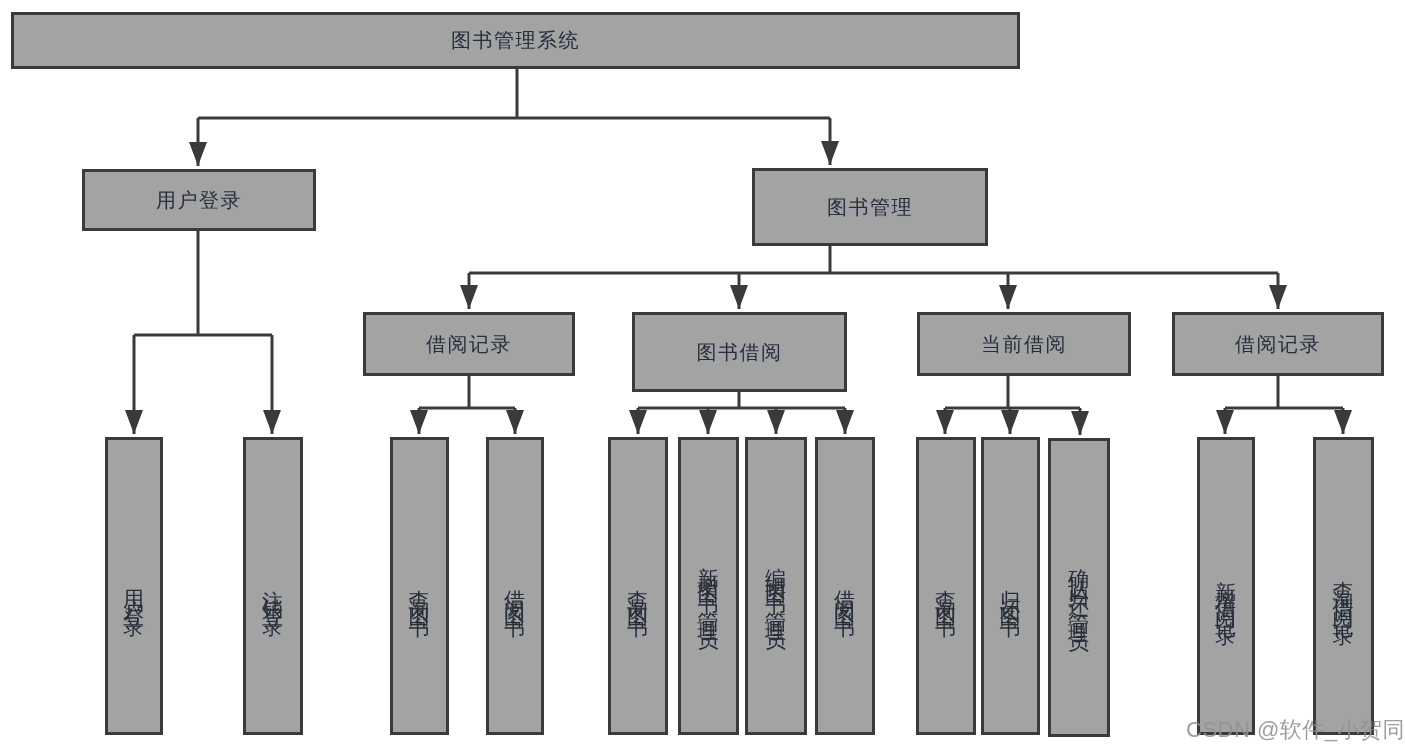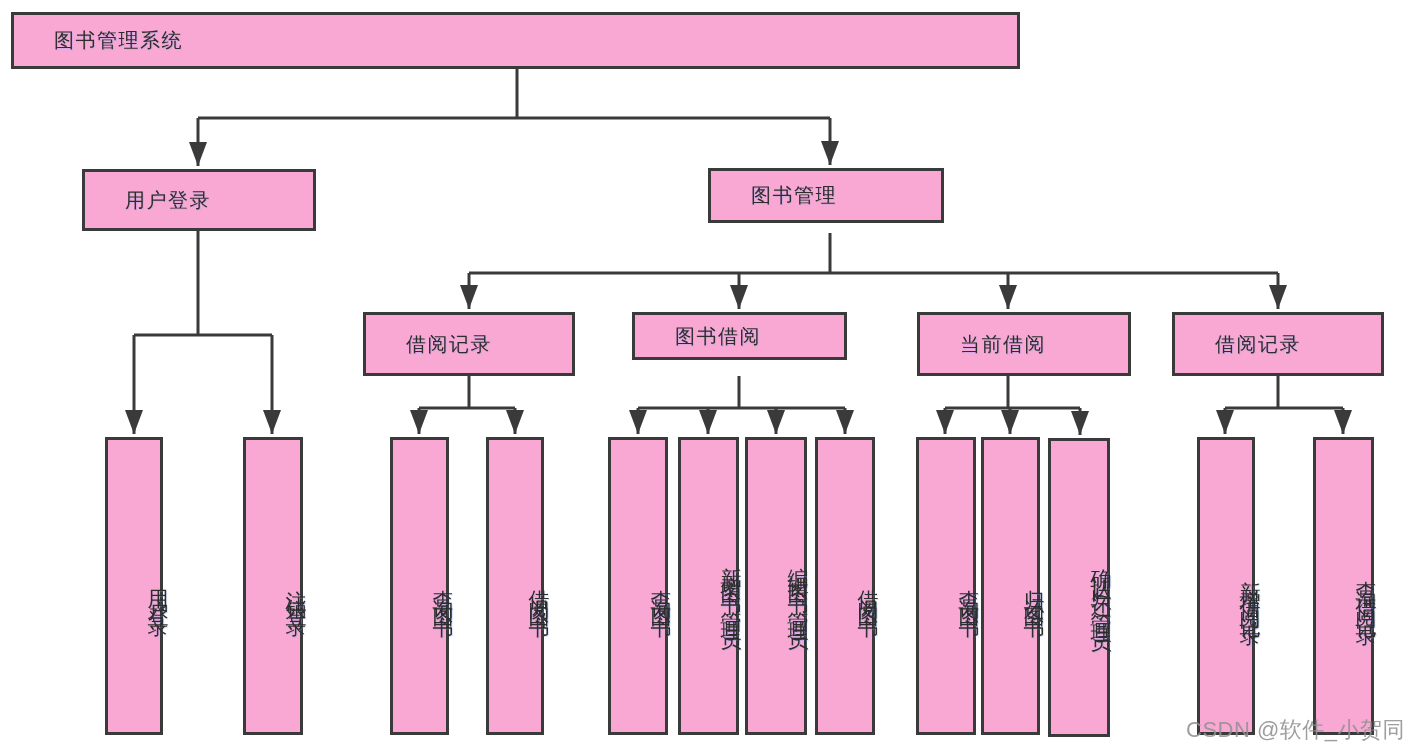--- a/index.html
+++ b/index.html
@@ -8,27 +8,26 @@
     width:1405px;height:747px;
     background:#ffffff;
     font-family:"Liberation Sans","DejaVu Sans",sans-serif;
     overflow:hidden;
   }
   #wires{position:absolute;left:0;top:0;width:1405px;height:747px;}
   .box{
     position:absolute;
     box-sizing:border-box;
     border:3px solid #3a3a3a;
-    background:#f9a8d4;
+    background:#a3a3a3;
     display:flex;
     align-items:center;
-    justify-content:flex-start;
+    justify-content:center;
     color:#2d2d2d;
     z-index:2;
-    padding-left:40px;
   }
   .hlabel{
     font-size:20px;
     letter-spacing:1.5px;
     white-space:nowrap;
     text-shadow:1px 1px 0 rgba(120,170,255,0.28);
   }
   .vlabel{
     writing-mode:vertical-rl;
     text-orientation:mixed;
@@ -97,28 +96,28 @@
     </g>
   </svg>
 
   <div class="box" style="left:11px;top:12px;width:1009px;height:57px;">
     <span class="hlabel">图书管理系统</span>
   </div>
 
   <div class="box" style="left:82px;top:169px;width:234px;height:62px;">
     <span class="hlabel">用户登录</span>
   </div>
-  <div class="box" style="left:708px;top:168px;width:236px;height:55px;">
+  <div class="box" style="left:752px;top:168px;width:236px;height:78px;">
     <span class="hlabel">图书管理</span>
   </div>
 
   <div class="box" style="left:363px;top:312px;width:212px;height:64px;">
     <span class="hlabel">借阅记录</span>
   </div>
-  <div class="box" style="left:632px;top:312px;width:215px;height:48px;font-family:Liberation Mono, monospace;">
+  <div class="box" style="left:632px;top:312px;width:215px;height:80px;font-family:Liberation Mono, monospace;">
     <span class="hlabel">图书借阅</span>
   </div>
   <div class="box" style="left:902px;top:312px;width:214px;height:64px;margin-left:15px;">
     <span class="hlabel">当前借阅</span>
   </div>
   <div class="box" style="left:1172px;top:312px;width:212px;height:64px;">
     <span class="hlabel">借阅记录</span>
   </div>
 
   <div class="box leaf" style="left:105px;top:437px;width:58px;height:298px;">

